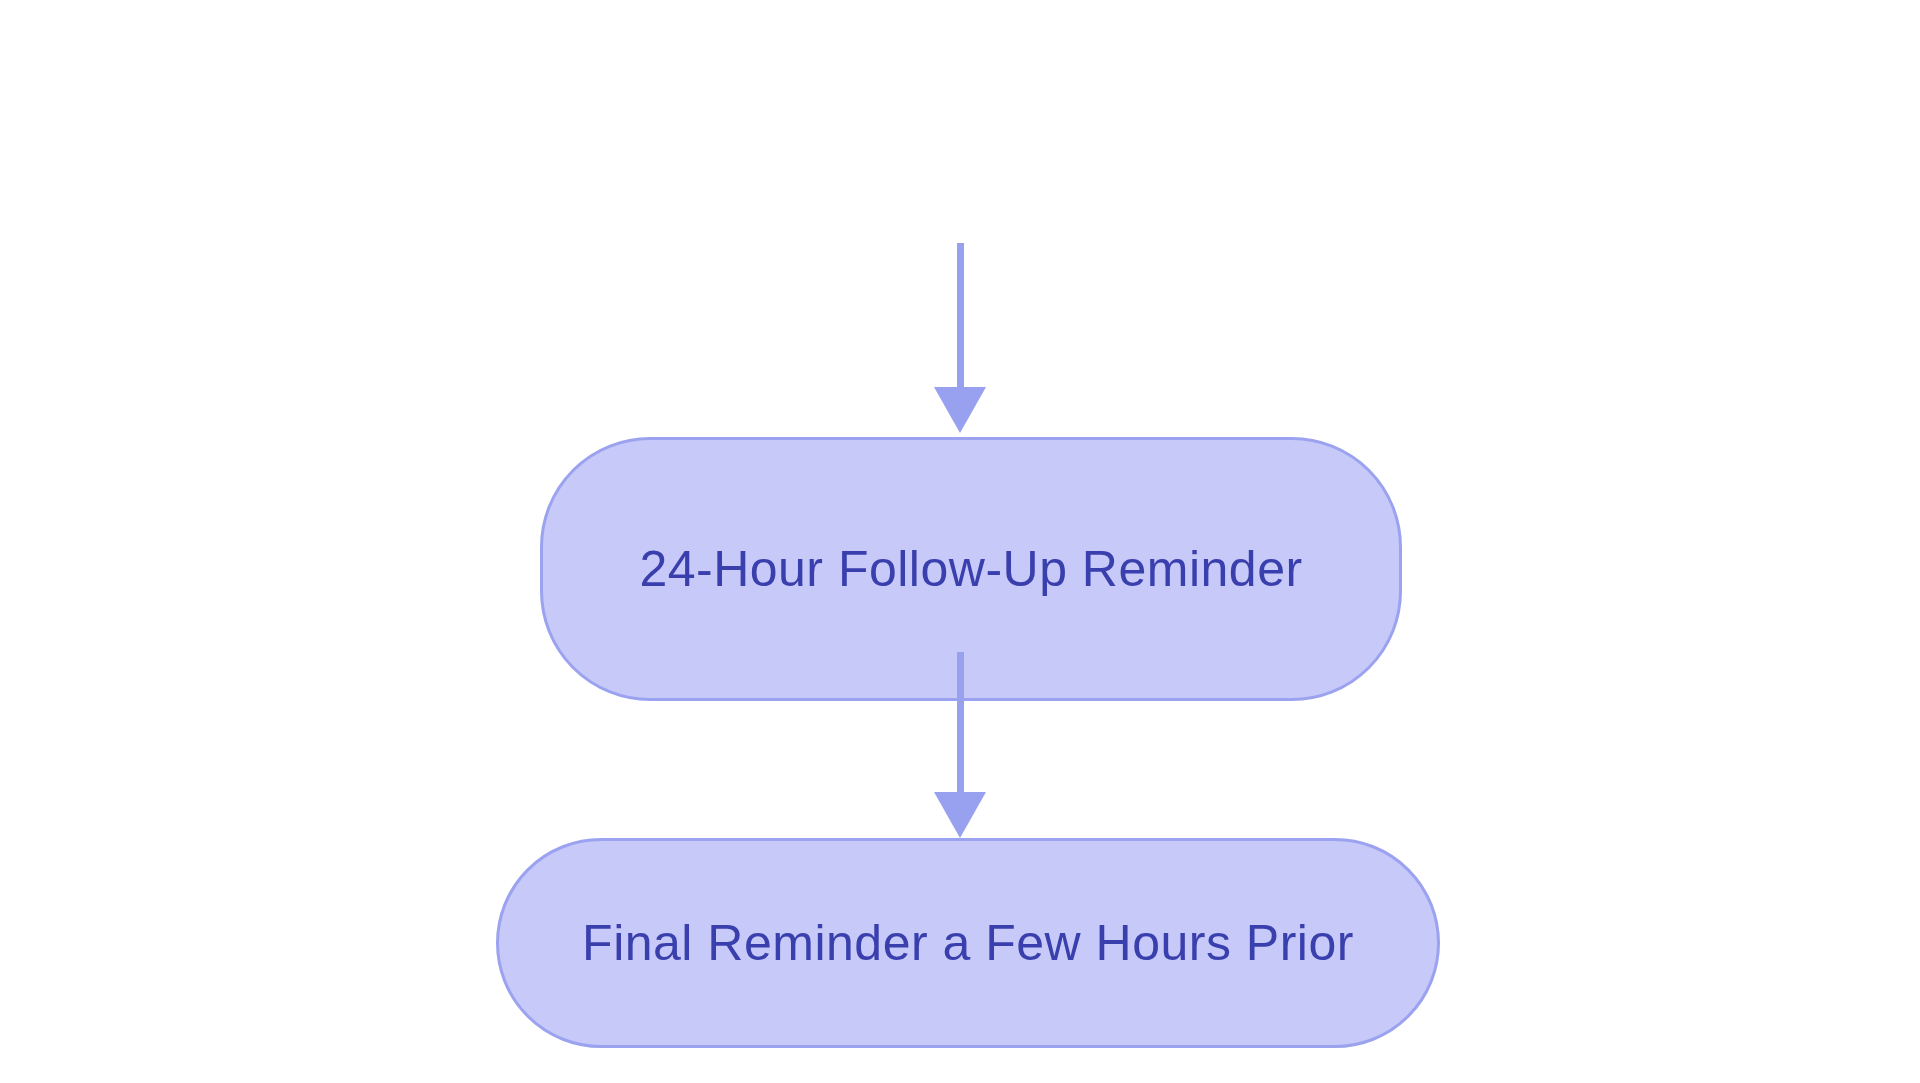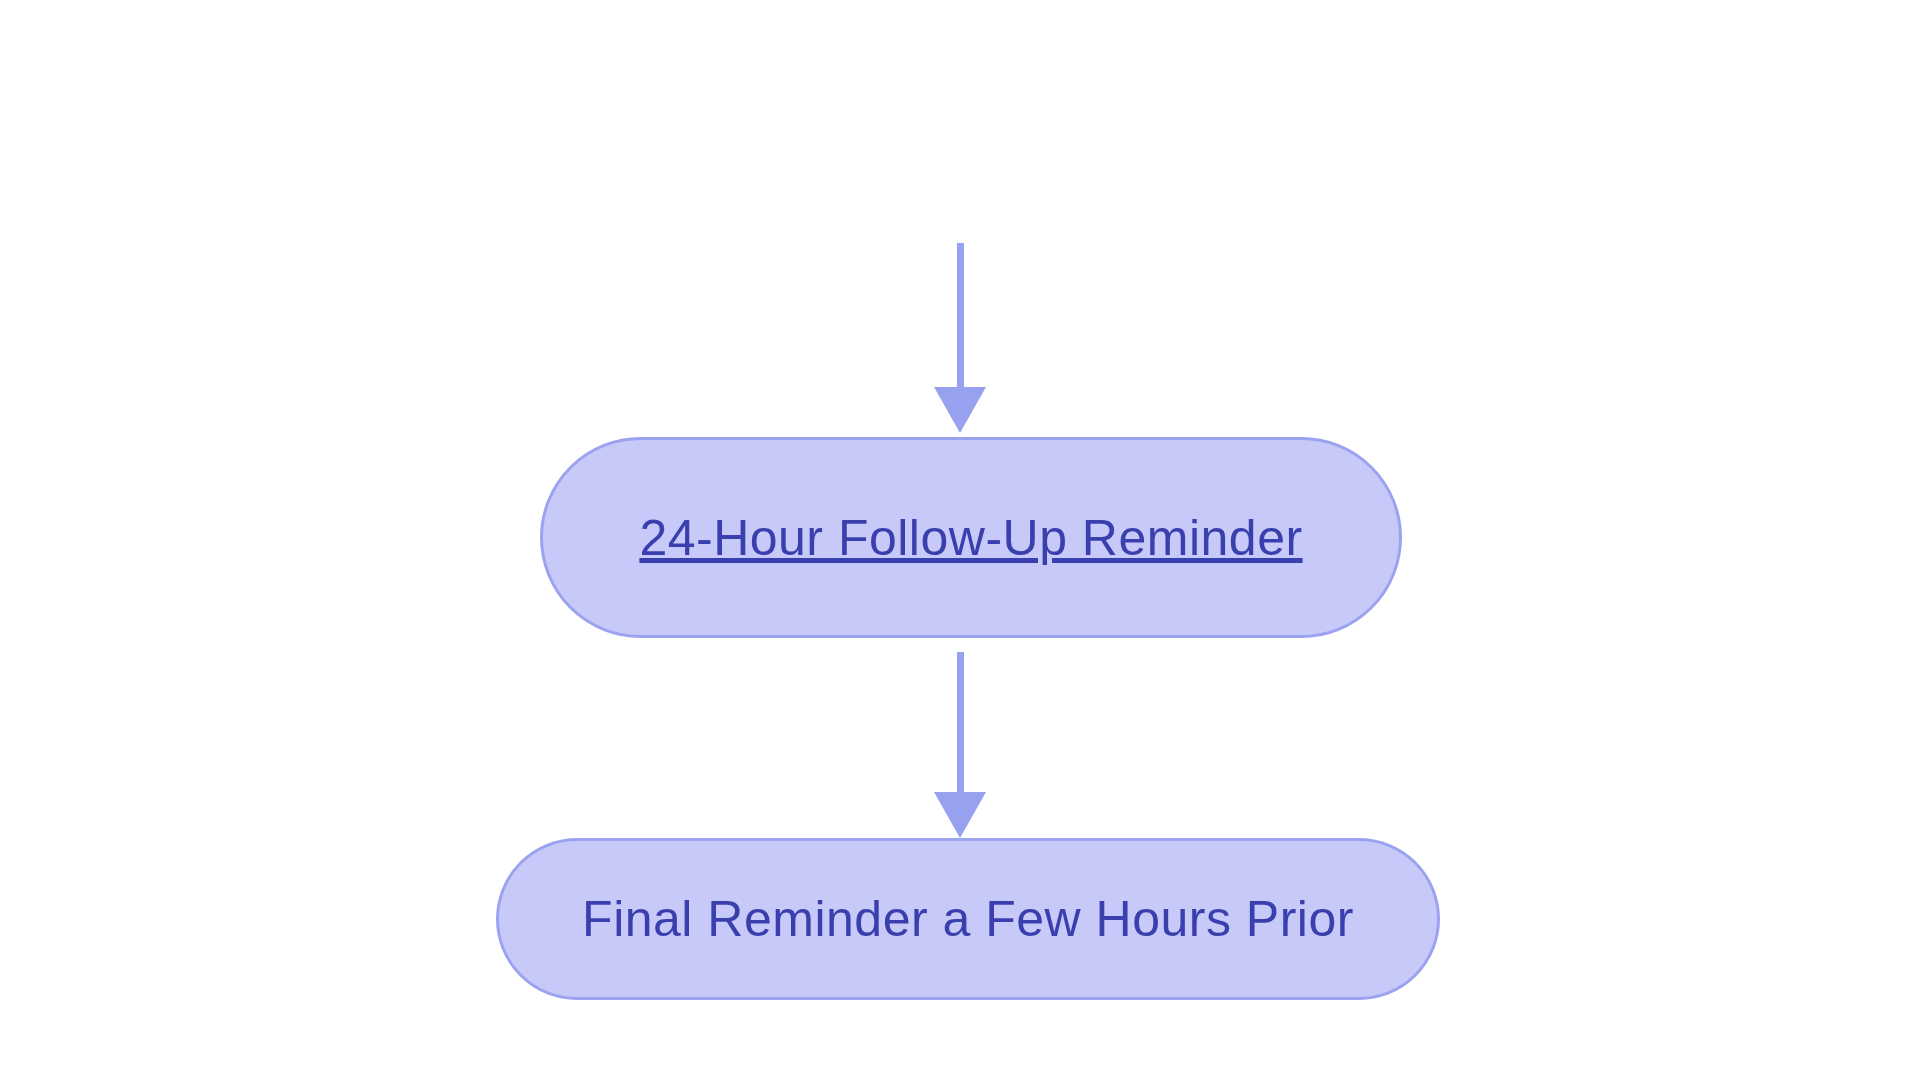--- a/index.html
+++ b/index.html
@@ -32,22 +32,22 @@
     align-items: center;
     justify-content: center;
     text-align: center;
     color: var(--text-color);
     font-size: 50px;
     font-weight: 400;
     letter-spacing: 0.5px;
     line-height: 1.2;
   }
   .node-1 { left: 493px; top: 29px;  width: 955px; height: 214px; }
-  .node-2 { left: 540px; top: 437px; width: 862px; height: 201px; text-decoration: underline; }
-  .node-3 { left: 496px; top: 838px; width: 944px; height: 162px; }
+  .node-2 { left: 540px; top: 437px; width: 862px; height: 264px; }
+  .node-3 { left: 496px; top: 838px; width: 944px; height: 210px; }
 
   .connector {
     position: absolute;
     left: 960px;
     transform: translateX(-50%);
     display: flex;
     flex-direction: column;
     align-items: center;
   }
   .connector-1 { top: 243px; height: 190px; }

